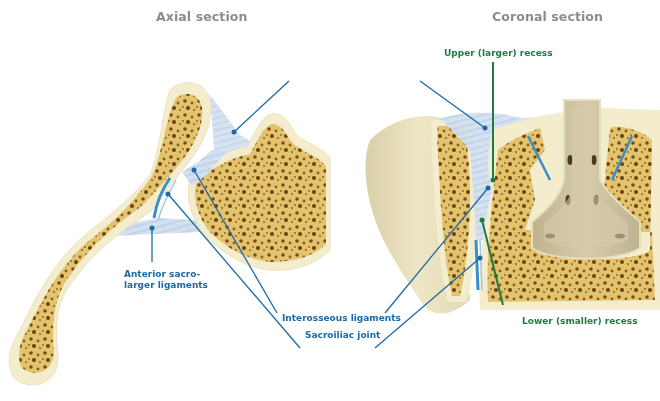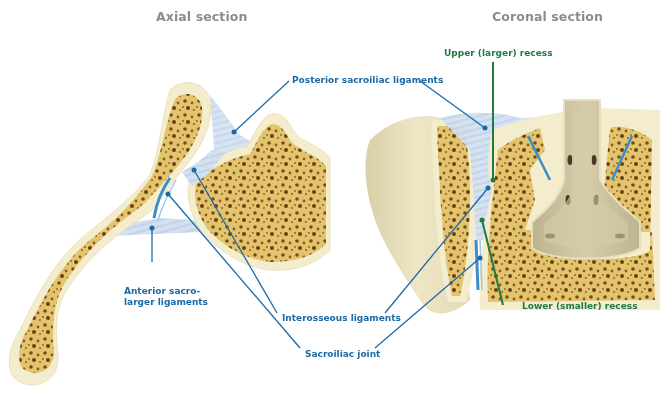--- a/index.html
+++ b/index.html
@@ -6,21 +6,21 @@
     body { width: 660px; height: 401px; position: relative; overflow: hidden;
            font-family: "DejaVu Sans", "Liberation Sans", sans-serif; }
     .stage { position: absolute; left: 0; top: 0; width: 660px; height: 401px; }
     svg.art { position: absolute; left: 0; top: 0; }
     .title { position: absolute; font-size: 12.5px; font-weight: bold; color: #8c8c8c;
              letter-spacing: 0.1px; white-space: nowrap; }
     .lbl { position: absolute; font-size: 9px; font-weight: bold; white-space: nowrap;
            line-height: 11px; }
     .blue { color: #1b6aa5; }
     .green { color: #1f7a44; margin-left: 10px; }
-    .center { text-align: center; margin-top: 17px; }
+    .center { text-align: center; }
   </style>
 </head>
 <body>
 
 <div class="stage">
 
   <svg class="art" width="660" height="401" viewBox="0 0 660 401">
     <defs>
       <pattern id="spongy" width="14" height="14" patternUnits="userSpaceOnUse">
         <rect width="14" height="14" fill="#e3c46e"></rect>
@@ -146,23 +146,22 @@
     </g>
     <g fill="#1f7a44">
       <circle cx="493" cy="180" r="2.5"></circle>
       <circle cx="482" cy="220" r="2.5"></circle>
     </g>
   </svg>
 
   <div class="title" style="left:156px; top:9px;">Axial section</div>
   <div class="title" style="left:492px; top:9px;">Coronal section</div>
 
-  <div class="lbl blue" style="left:292px; top:75px;">Posterior sacroiliac ligaments</div>
   <div class="lbl green" style="left:434px; top:48px;">Upper (larger) recess</div>
   <div class="lbl blue center" style="left:124px; top:269px; width:66px;">
     <div>Anterior sacro-</div>
     <div>larger ligaments</div>
   </div>
   <div class="lbl blue" style="left:282px; top:313px;">Interosseous ligaments</div>
-  <div class="lbl blue" style="left:305px; top:349px;">Sacroiliac joint</div>
-  <div class="lbl green" style="left:490px; top:301px;padding-left:22px;">Lower (smaller) recess</div>
+  <div class="lbl blue" style="left:305px; top:330px;">Sacroiliac joint</div>
+  <div class="lbl green" style="left:490px; top:316px;padding-left:22px;">Lower (smaller) recess</div>
 
 </div>
 
 </body></html>

